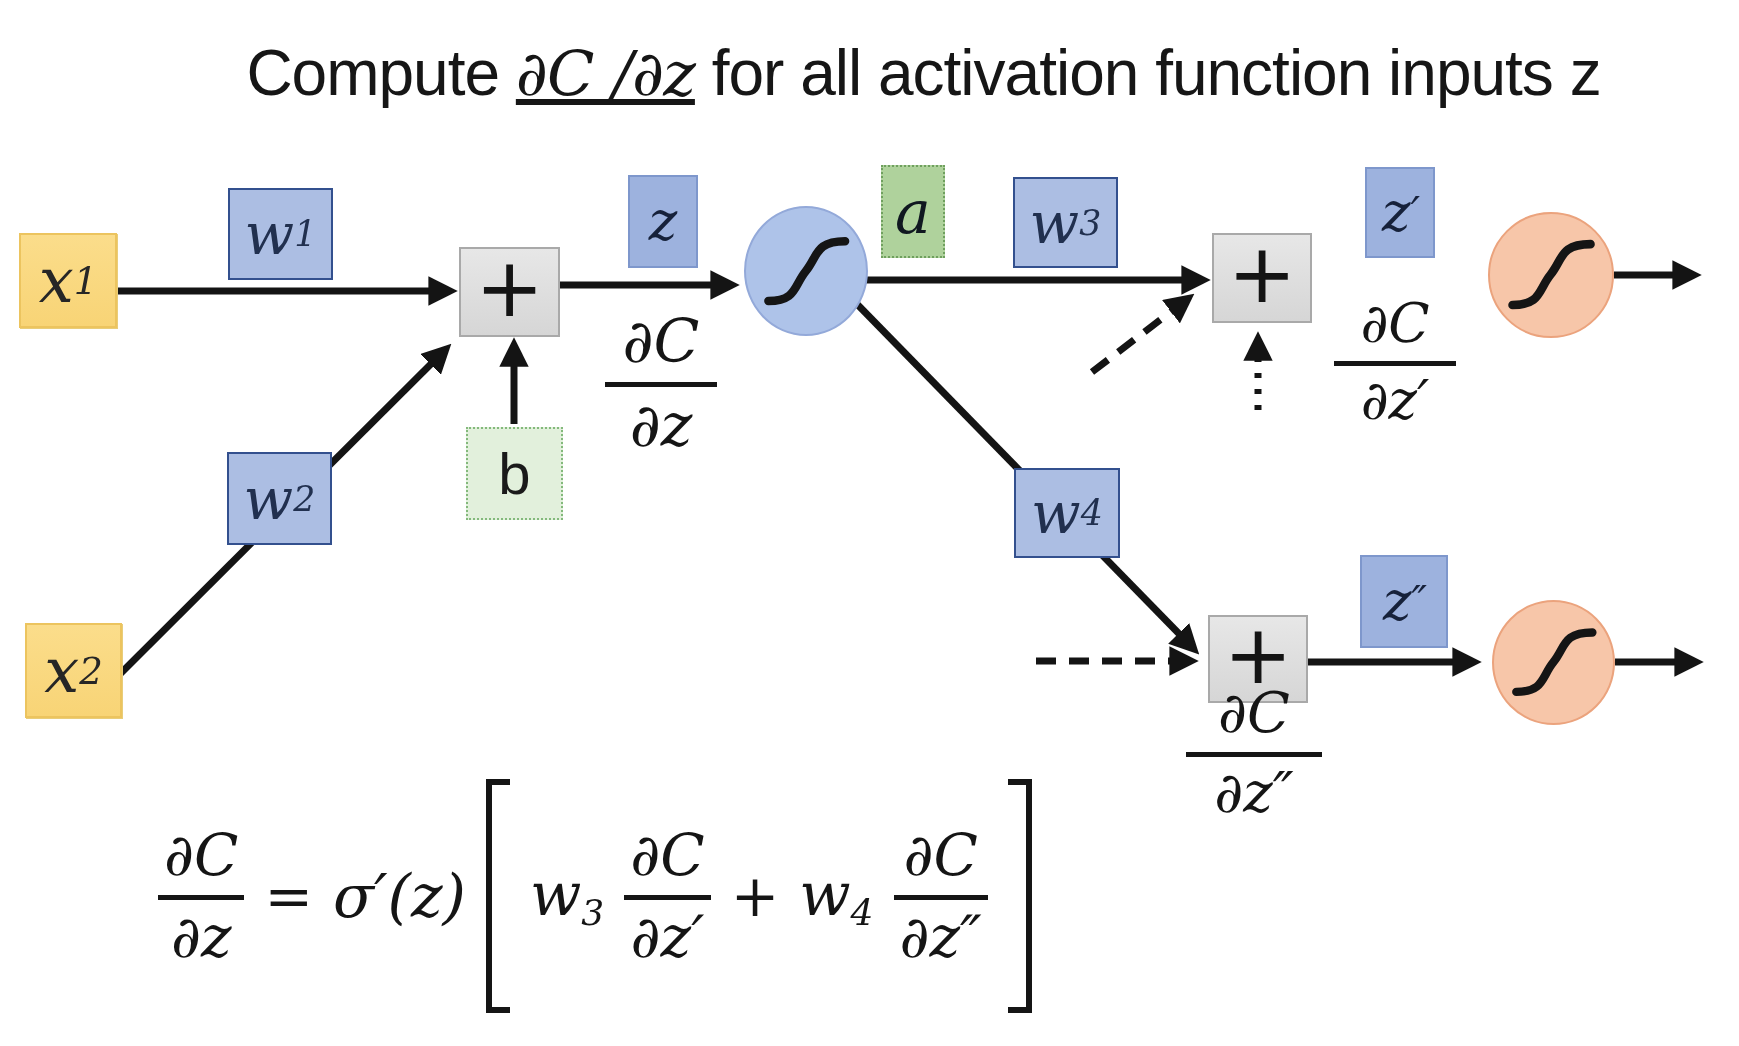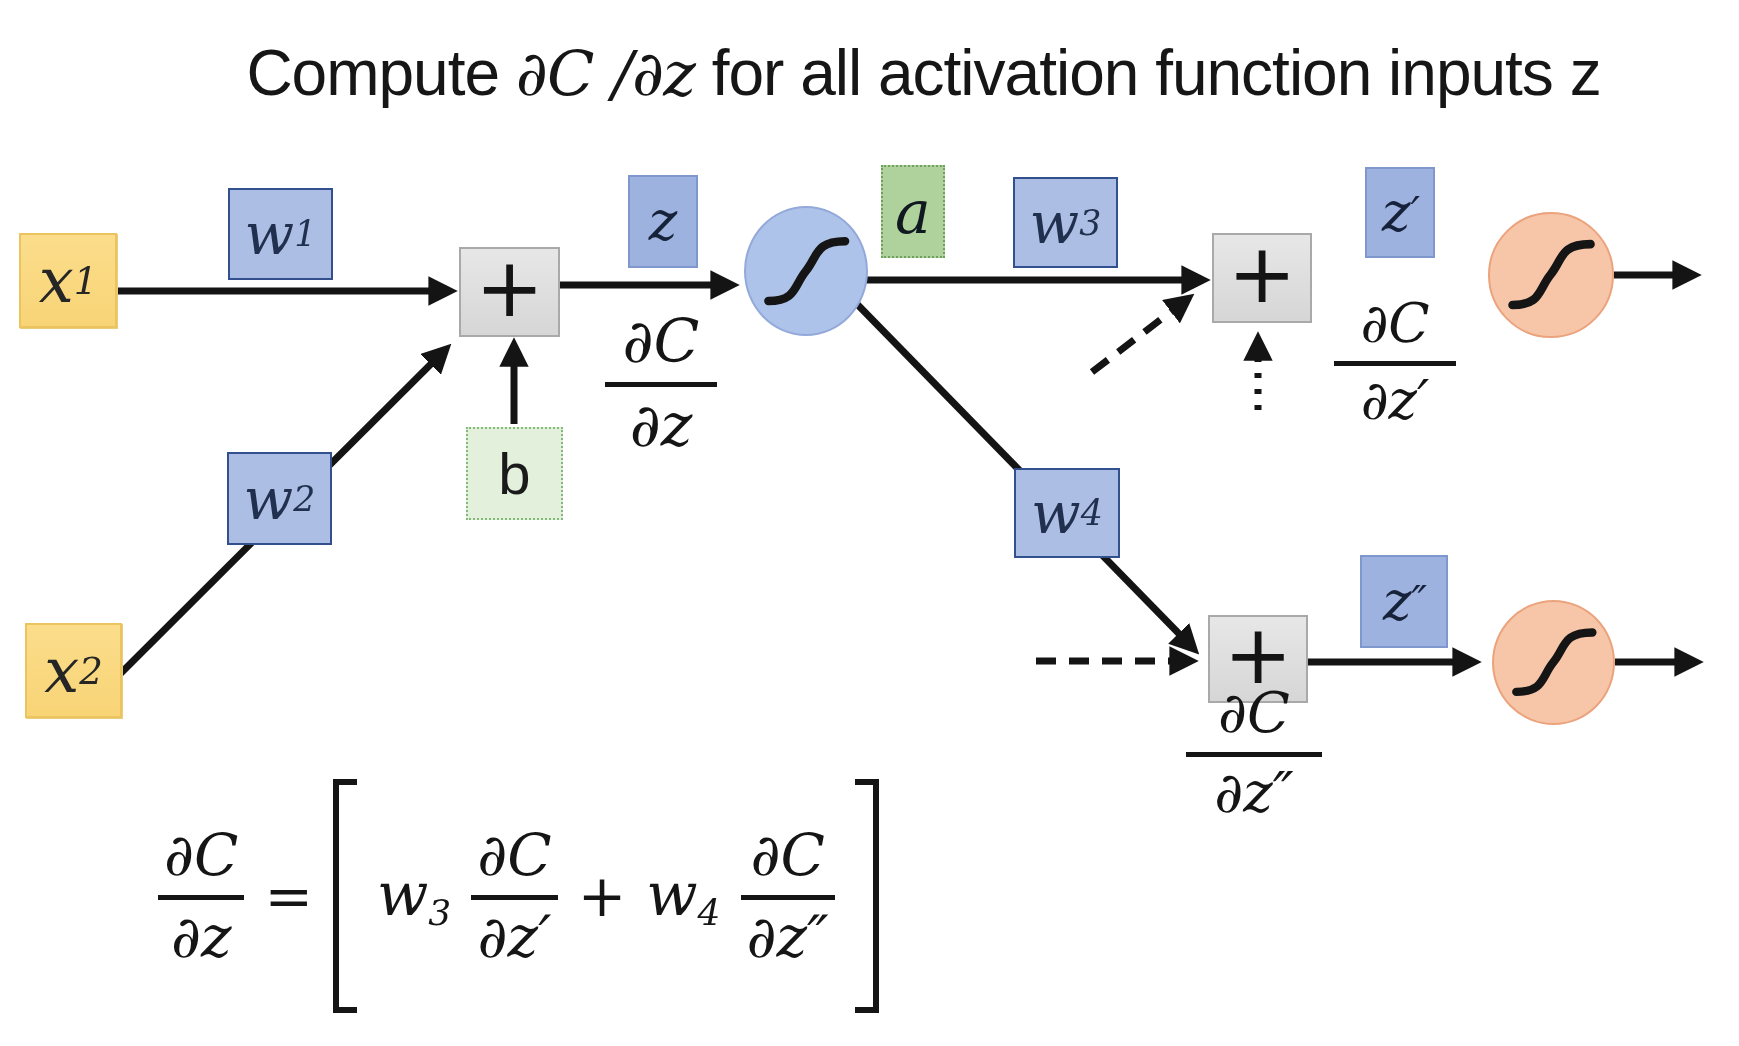--- a/index.html
+++ b/index.html
@@ -6,21 +6,21 @@
   body{width:1739px;height:1046px;position:relative;overflow:hidden;
        font-family:"Liberation Sans",sans-serif;color:#111;}
 
   
   #wires{position:absolute;left:0;top:0;z-index:1;}
   .node,.lbl,.frac-abs,#title,#formula{position:absolute;z-index:2;}
 
   
   #title{left:54px;top:36px;width:1739px;text-align:center;
          font-size:64px;letter-spacing:-1px;color:#161616;white-space:nowrap;}
-  #title .tmath{font-family:"DejaVu Serif",serif;font-style:italic;font-size:0.97em;}
+  #title .tmath{font-family:"DejaVu Serif",serif;font-style:italic;font-size:0.97em;text-decoration:underline;}
 
   
   .node{display:flex;align-items:center;justify-content:center;box-sizing:border-box;}
   .box-x{background:linear-gradient(180deg,var(--input-box-fill),#F8D476);
          border:2px solid var(--input-box-border);box-shadow:1px 1px 0 #e9cd79;}
   .box-w{background:var(--weight-box-fill);border:2px solid var(--weight-box-border);}
   .box-z{background:var(--z-box-fill);border:2px solid var(--z-box-border);}
   .box-a{background:var(--a-box-fill);border:2px dotted var(--a-box-border);}
   .box-b{background:var(--b-box-fill);border:2px dotted var(--b-box-border);}
   .box-sum{background:linear-gradient(180deg,#E7E7E7,var(--sum-box-fill));
@@ -190,20 +190,21 @@
   <div class="den">∂z″</div>
 </div>
 
 <div id="formula">
   <div class="frac">
     <div class="num">∂C</div>
     <div class="bar"></div>
     <div class="den">∂z</div>
   </div>
   <span class="op">=</span>
+  <span>σ′(z)</span>
   <div class="bracket left"></div>
   <span><span>w</span><span class="sub">3</span></span>
   <div class="frac">
     <div class="num">∂C</div>
     <div class="bar"></div>
     <div class="den">∂z′</div>
   </div>
   <span class="op">+</span>
   <span><span>w</span><span class="sub">4</span></span>
   <div class="frac">

